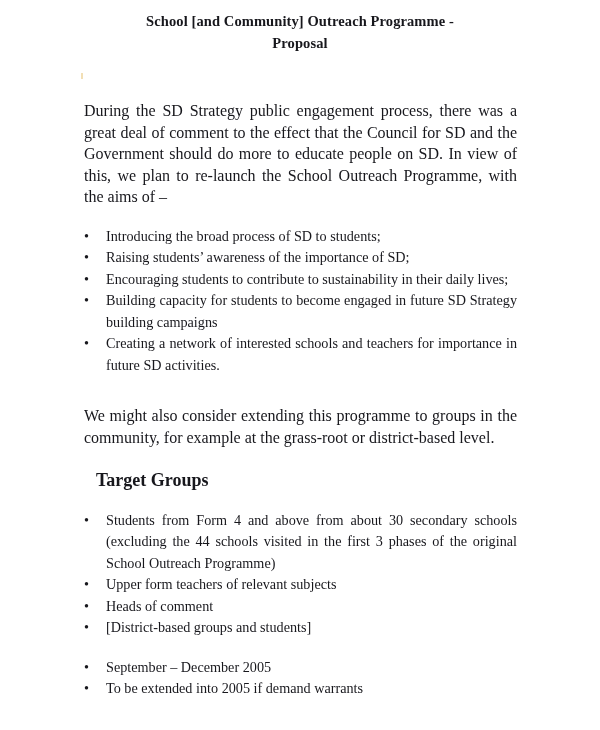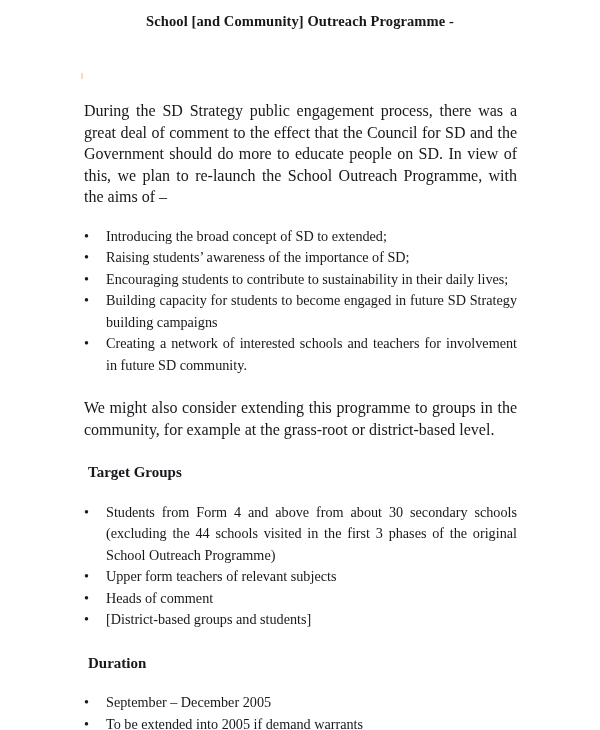--- a/index.html
+++ b/index.html
@@ -52,27 +52,27 @@
     text-align: justify;
     text-justify: inter-word;
     font-size: 16px;
     line-height: 21.5px;
     margin: 0;
   }
   .para-intro {
     margin-top: 100px;
   }
   .para-extend {
-    margin-top: 21px;
+    margin-top: 29px;
   }
   .section-heading {
     font-weight: bold;
-    font-size: 15px;
+    font-size: 18px;
     line-height: 21.5px;
-    margin: 4px;
+    margin: 12px;
     margin-top: 22px;
     text-align: left;
   }
   ul.bullets {
     list-style: none;
     margin: 0;
     padding: 0;
     margin-top: 18px;
   }
   ul.bullets li {
@@ -100,48 +100,49 @@
     hyphens: none;
   }
 </style>
 </head>
 <body>
 
 <div class="page">
 
   <h1 class="doc-title">
     <span class="title-line">School [and Community] Outreach Programme -</span>
+    <span class="title-line">Proposal</span>
   </h1>
 
   <div class="speck"></div>
 
   <div class="content">
 
     <p class="para para-intro">During the SD Strategy public engagement process, there was a great deal of comment to the effect that the Council for SD and the Government should do more to educate people on SD.   In view of this, we plan to re-launch the School Outreach Programme, with the aims of –</p>
 
     <ul class="bullets">
       <li>
         <span class="bullet-dot">•</span>
-        <span class="bullet-text">Introducing the broad concept of SD to extended;</span>
+        <span class="bullet-text">Introducing the broad process of SD to students;</span>
       </li>
       <li>
         <span class="bullet-dot">•</span>
         <span class="bullet-text">Raising students’ awareness of the importance of SD;</span>
       </li>
       <li>
         <span class="bullet-dot">•</span>
         <span class="bullet-text">Encouraging students to contribute to sustainability in their daily lives;</span>
       </li>
       <li>
         <span class="bullet-dot">•</span>
         <span class="bullet-text">Building capacity for students to become engaged in future SD Strategy building campaigns</span>
       </li>
       <li>
         <span class="bullet-dot">•</span>
-        <span class="bullet-text">Creating a network of interested schools and teachers for involvement in future SD community.</span>
+        <span class="bullet-text">Creating a network of interested schools and teachers for importance in future SD activities.</span>
       </li>
     </ul>
 
     <p class="para para-extend">We might also consider extending this programme to groups in the community, for example at the grass-root or district-based level.</p>
 
     <h2 class="section-heading">Target Groups</h2>
     <ul class="bullets">
       <li>
         <span class="bullet-dot">•</span>
         <span class="bullet-text">Students from Form 4 and above from about 30 secondary schools (excluding the 44 schools visited in the first 3 phases of the original School Outreach Programme)</span>
@@ -153,21 +154,20 @@
       <li>
         <span class="bullet-dot">•</span>
         <span class="bullet-text">Heads of comment</span>
       </li>
       <li>
         <span class="bullet-dot">•</span>
         <span class="bullet-text">[District-based groups and students]</span>
       </li>
     </ul>
 
-    <h2 class="section-heading">Duration</h2>
     <ul class="bullets">
       <li>
         <span class="bullet-dot">•</span>
         <span class="bullet-text">September – December 2005</span>
       </li>
       <li>
         <span class="bullet-dot">•</span>
         <span class="bullet-text">To be extended into 2005 if demand warrants</span>
       </li>
     </ul>

